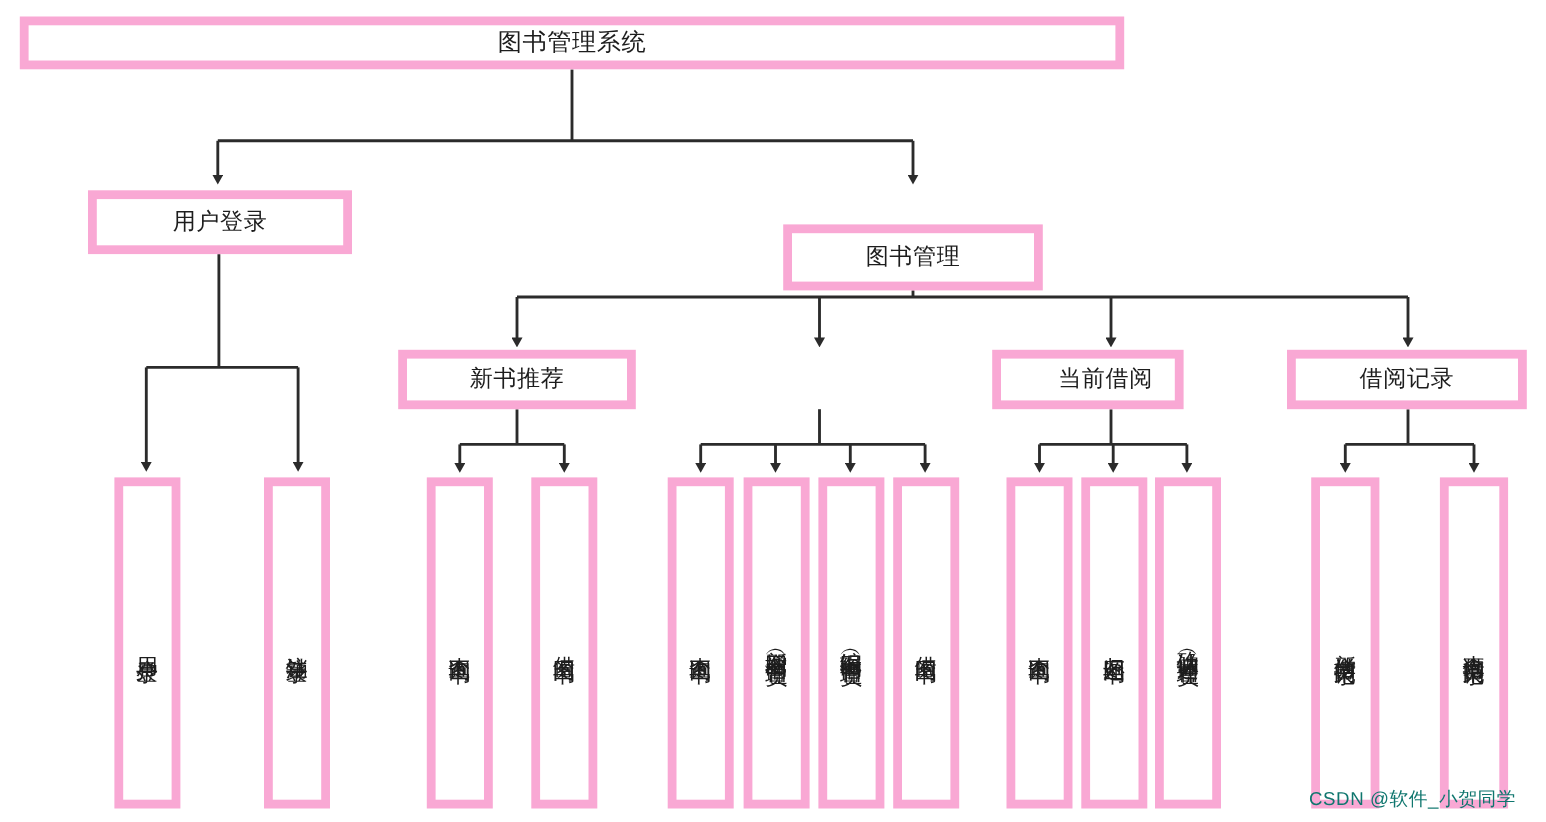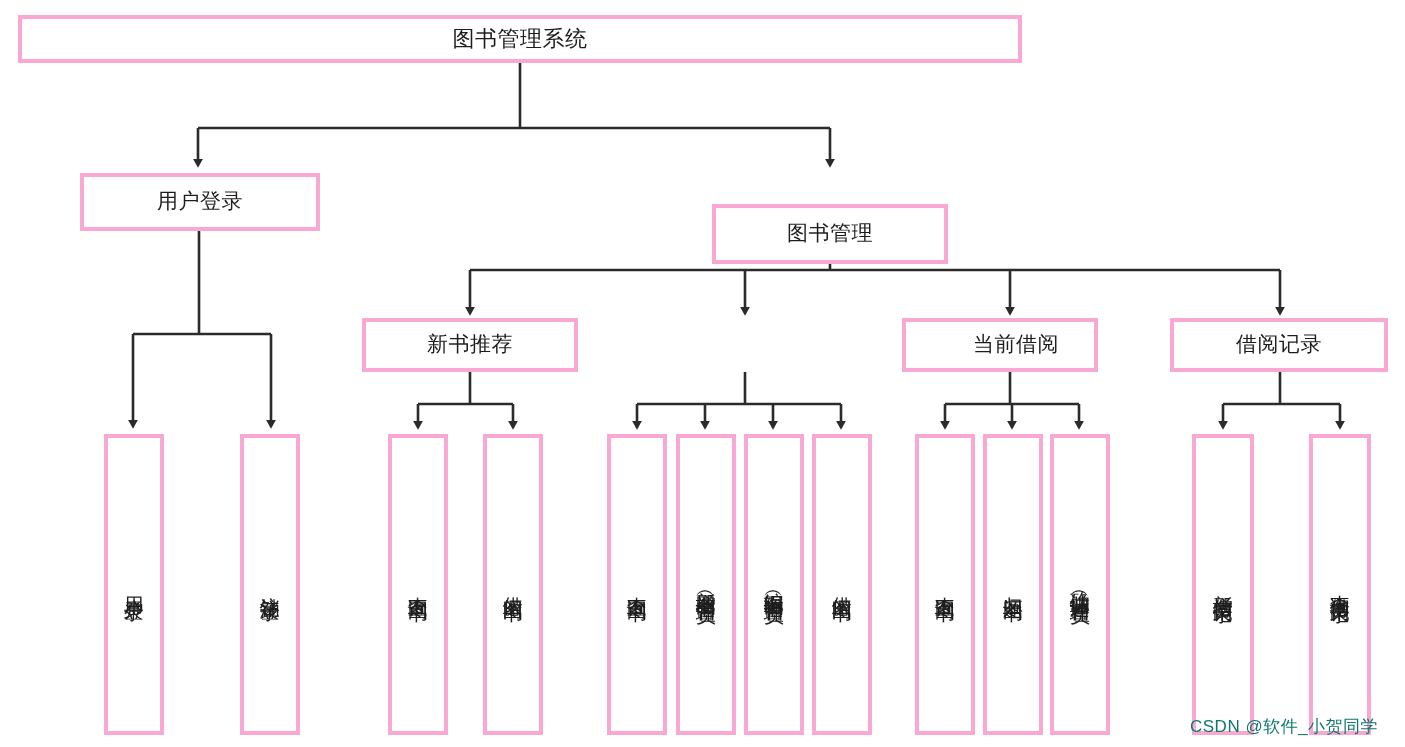--- a/index.html
+++ b/index.html
@@ -22,21 +22,21 @@
     position: absolute;
     left: 0;
     top: 0;
     width: 1405px;
     height: 747px;
     pointer-events: none;
   }
   .node {
     position: absolute;
     box-sizing: border-box;
-    border: 4px solid #f9a8d4;
+    border: 8px solid #f9a8d4;
     background: #ffffff;
     display: flex;
     align-items: center;
     justify-content: center;
     color: #1d1d1d;
     font-family: "DejaVu Sans", "Liberation Sans", sans-serif;
   }
   .node.h {
     
     font-size: 21px;
@@ -130,21 +130,21 @@
   <div class="node h" style="left:80px; top:173px; width:240px; height:58px;">
     <span>用户登录</span>
   </div>
   <div class="node h" style="left:712px; top:172px; width:236px; height:60px;margin-top:32px;">
     <span>图书管理</span>
   </div>
 
   <div class="node h" style="left:362px; top:318px; width:216px; height:54px;justify-content:center;">
     <span>新书推荐</span>
   </div>
-  <div class="node h" style="left:902px; top:318px; width:196px; height:54px;padding-left:32px;">
+  <div class="node h" style="left:902px; top:318px; width:174px; height:54px;padding-left:32px;">
     <span>当前借阅</span>
   </div>
   <div class="node h" style="left:1170px; top:318px; width:218px; height:54px;align-items:center;">
     <span>借阅记录</span>
   </div>
 
   <div class="node v" style="left:104px; top:434px; width:60px; height:301px;">
     <span class="vtext">用户登录</span>
   </div>
   <div class="node v" style="left:240px; top:434px; width:60px; height:301px;">

